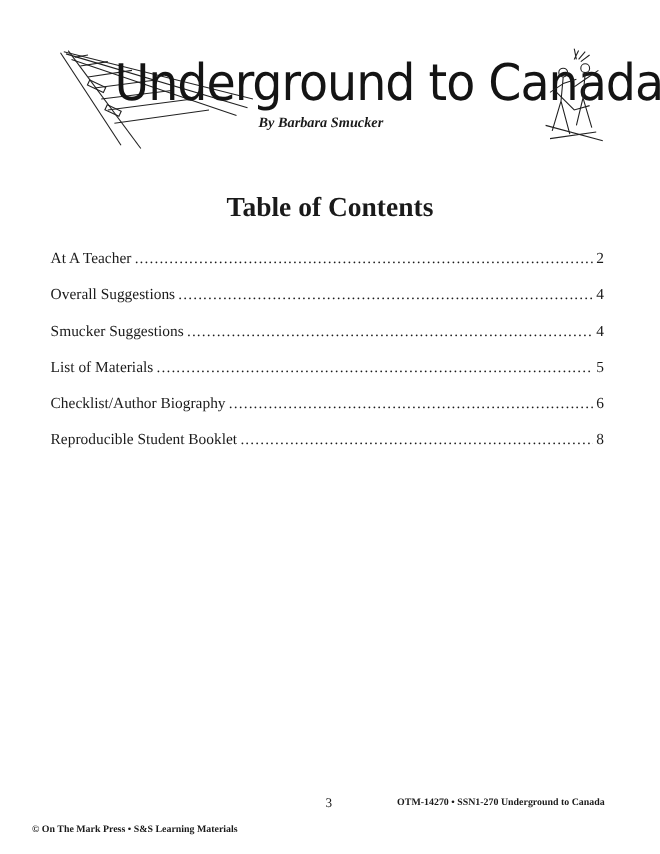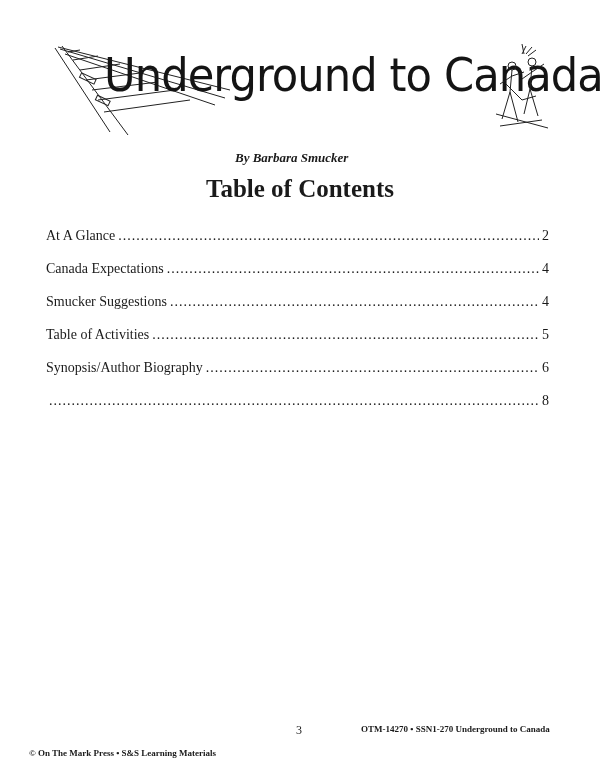--- a/index.html
+++ b/index.html
@@ -1,21 +1,21 @@
 <!DOCTYPE html>
 <html><head>
 <meta charset="utf-8">
 <style>
   html, body { margin:0; padding:0; background:#ffffff; }
   body { width:600px; height:776px; position:relative; overflow:hidden; font-family:"Liberation Serif", serif; color:#1a1a1a; }
   .header { position:absolute; left:0; top:0; width:600px; height:140px; }
   .rails { position:absolute; left:40px; top:40px; width:190px; height:100px; }
   .figures { position:absolute; left:492px; top:44px; width:60px; height:86px; }
   .title { position:absolute; left:104px; top:52px; font-family:"DejaVu Sans", sans-serif; font-size:46px; letter-spacing:-1px; color:#141414; line-height:1; white-space:nowrap; transform:scaleX(0.94); transform-origin:left top; }
-  .byline { position:absolute; left:235px; top:103px; font-size:13px; font-weight:bold; font-style:italic; white-space:nowrap;margin-top:47px; }
+  .byline { position:absolute; left:235px; top:103px; font-size:13px; font-weight:bold; font-style:italic; white-space:nowrap; }
   .toc-heading { position:absolute; left:0; top:175px; width:600px; text-align:center; font-size:25px; font-weight:bold; }
   .toc { position:absolute; left:46px; top:228px; width:503px; }
   .row { display:flex; align-items:baseline; height:33px; font-size:14px; }
   .row .lbl { white-space:nowrap; }
   .row .dots { flex:1; overflow:hidden; white-space:nowrap; margin:0 3px; letter-spacing:1px; }
   .row .dots::after { content:"..................................................................................................................................................................................................................................................."; }
   .row .pg { white-space:nowrap; }
   .footer { position:absolute; left:0; top:724px; width:600px; font-size:9px; font-weight:bold; }
   .f-left { position:absolute; left:29px; top:0; white-space:nowrap;margin-top:24px; }
   .f-mid { position:absolute; left:296px; top:-1px; font-size:12px; font-weight:normal; }
@@ -55,45 +55,46 @@
       <path d="M4 70 L56 84 M8 82 L50 76"></path>
       <path d="M14 40 L30 56 L44 52"></path>
     </g>
   </svg>
 </div>
 
 <div class="toc-heading">Table of Contents</div>
 
 <div class="toc">
   <div class="row">
-      <span class="lbl">At A Glance</span>
+      <span class="lbl">At A Teacher</span>
       <span class="dots"></span>
       <span class="pg">2</span>
     </div>
   <div class="row">
-      <span class="lbl">Canada Expectations</span>
+      <span class="lbl">Overall Suggestions</span>
       <span class="dots"></span>
       <span class="pg">4</span>
     </div>
   <div class="row">
       <span class="lbl">Smucker Suggestions</span>
       <span class="dots"></span>
       <span class="pg">4</span>
     </div>
   <div class="row">
-      <span class="lbl">Table of Activities</span>
+      <span class="lbl">List of Materials</span>
       <span class="dots"></span>
       <span class="pg">5</span>
     </div>
   <div class="row">
-      <span class="lbl">Synopsis/Author Biography</span>
+      <span class="lbl">Checklist/Author Biography</span>
       <span class="dots"></span>
       <span class="pg">6</span>
     </div>
   <div class="row">
+      <span class="lbl">Reproducible Student Booklet</span>
       <span class="dots"></span>
       <span class="pg">8</span>
     </div>
 </div>
 
 <div class="footer">
   <span class="f-left">© On The Mark Press • S&amp;S Learning Materials</span>
   <span class="f-mid">3</span>
   <span class="f-right">OTM-14270 • SSN1-270 Underground to Canada</span>
 </div>

